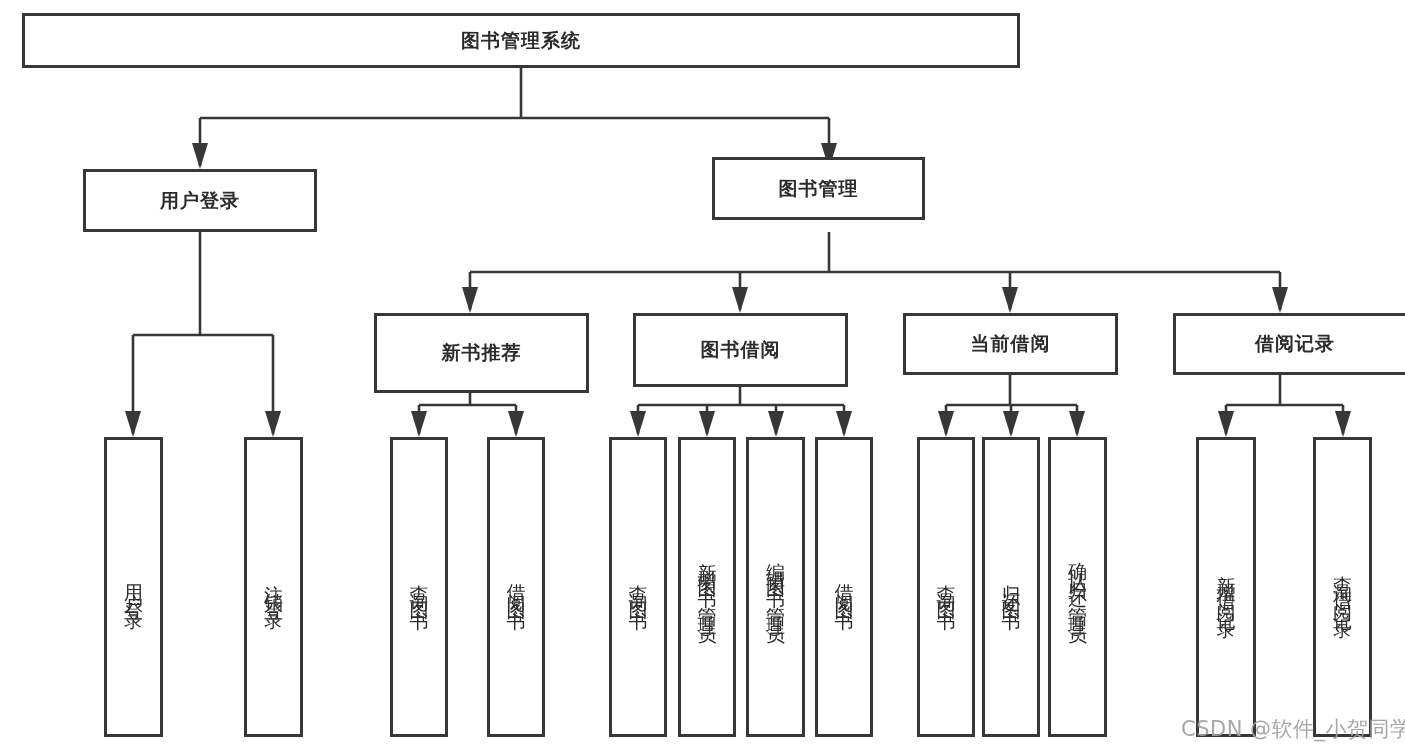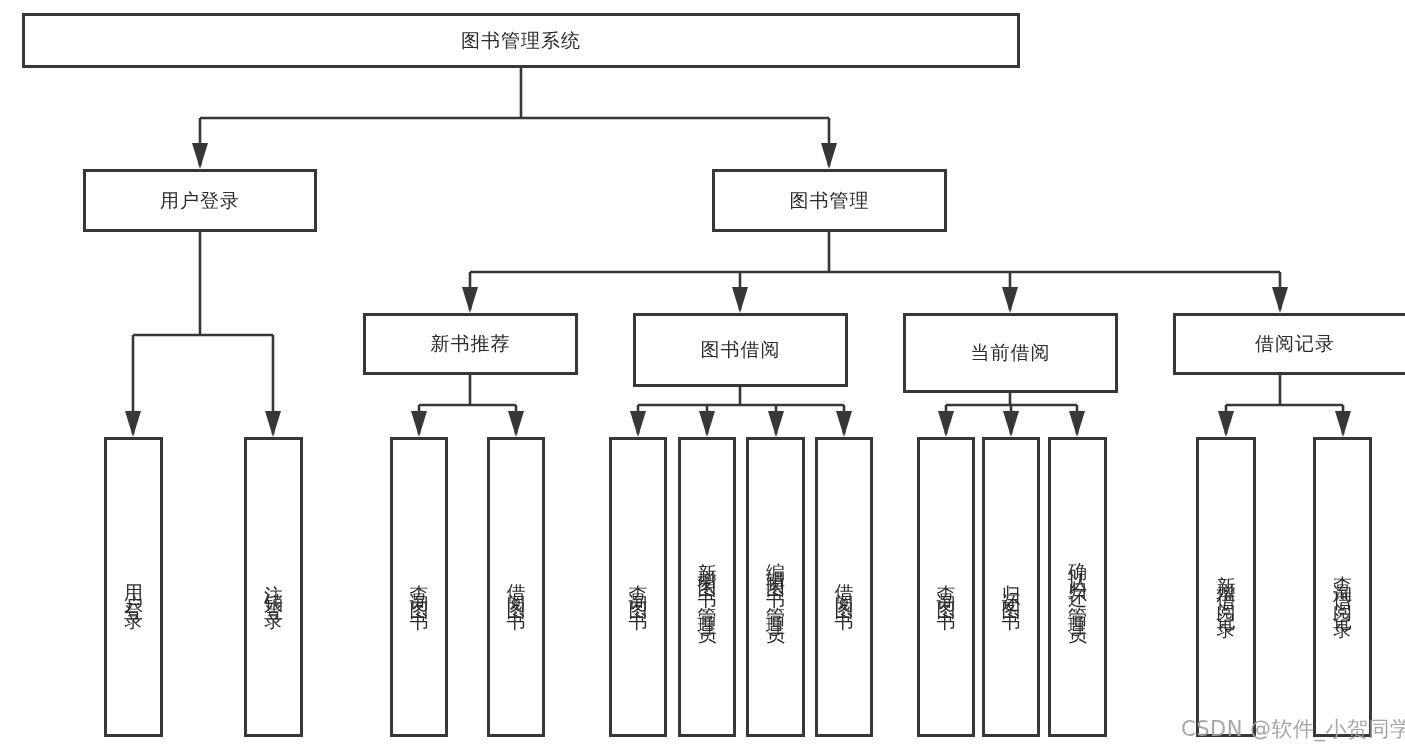--- a/index.html
+++ b/index.html
@@ -19,20 +19,21 @@
     display: flex;
     align-items: center;
     justify-content: center;
     color: #2b2b2b;
     z-index: 2;
   }
   .box.h span {
     font-size: 19px;
     letter-spacing: 1px;
     white-space: nowrap;
+    font-weight: bold;
   }
   .box.v span {
     writing-mode: vertical-rl;
     text-orientation: mixed;
     font-size: 19px;
     letter-spacing: 9px;
     line-height: 1.15;
     white-space: nowrap;
   }
   .watermark {
@@ -82,31 +83,31 @@
   </g>
 </svg>
 
 <div class="box h" style="left:22px; top:13px; width:998px; height:55px">
   <span>图书管理系统</span>
 </div>
 
 <div class="box h" style="left:83px; top:169px; width:234px; height:63px">
   <span>用户登录</span>
 </div>
-<div class="box h" style="left:712px; top:169px; width:235px; height:63px">
+<div class="box h" style="left:712px; top:157px; width:213px; height:63px">
   <span>图书管理</span>
 </div>
 
-<div class="box h" style="left:363px; top:313px; width:215px; height:62px">
+<div class="box h" style="left:374px; top:313px; width:215px; height:80px">
   <span>新书推荐</span>
 </div>
 <div class="box h" style="left:633px; top:313px; width:215px; height:74px">
   <span>图书借阅</span>
 </div>
-<div class="box h" style="left:903px; top:313px; width:215px; height:80px">
+<div class="box h" style="left:903px; top:313px; width:215px; height:62px">
   <span>当前借阅</span>
 </div>
 <div class="box h" style="left:1173px; top:313px; width:244px; height:62px">
   <span>借阅记录</span>
 </div>
 
 <div class="box v" style="left:104px; top:437px; width:59px; height:300px">
   <span>用户登录</span>
 </div>
 <div class="box v" style="left:244px; top:437px; width:59px; height:300px">

